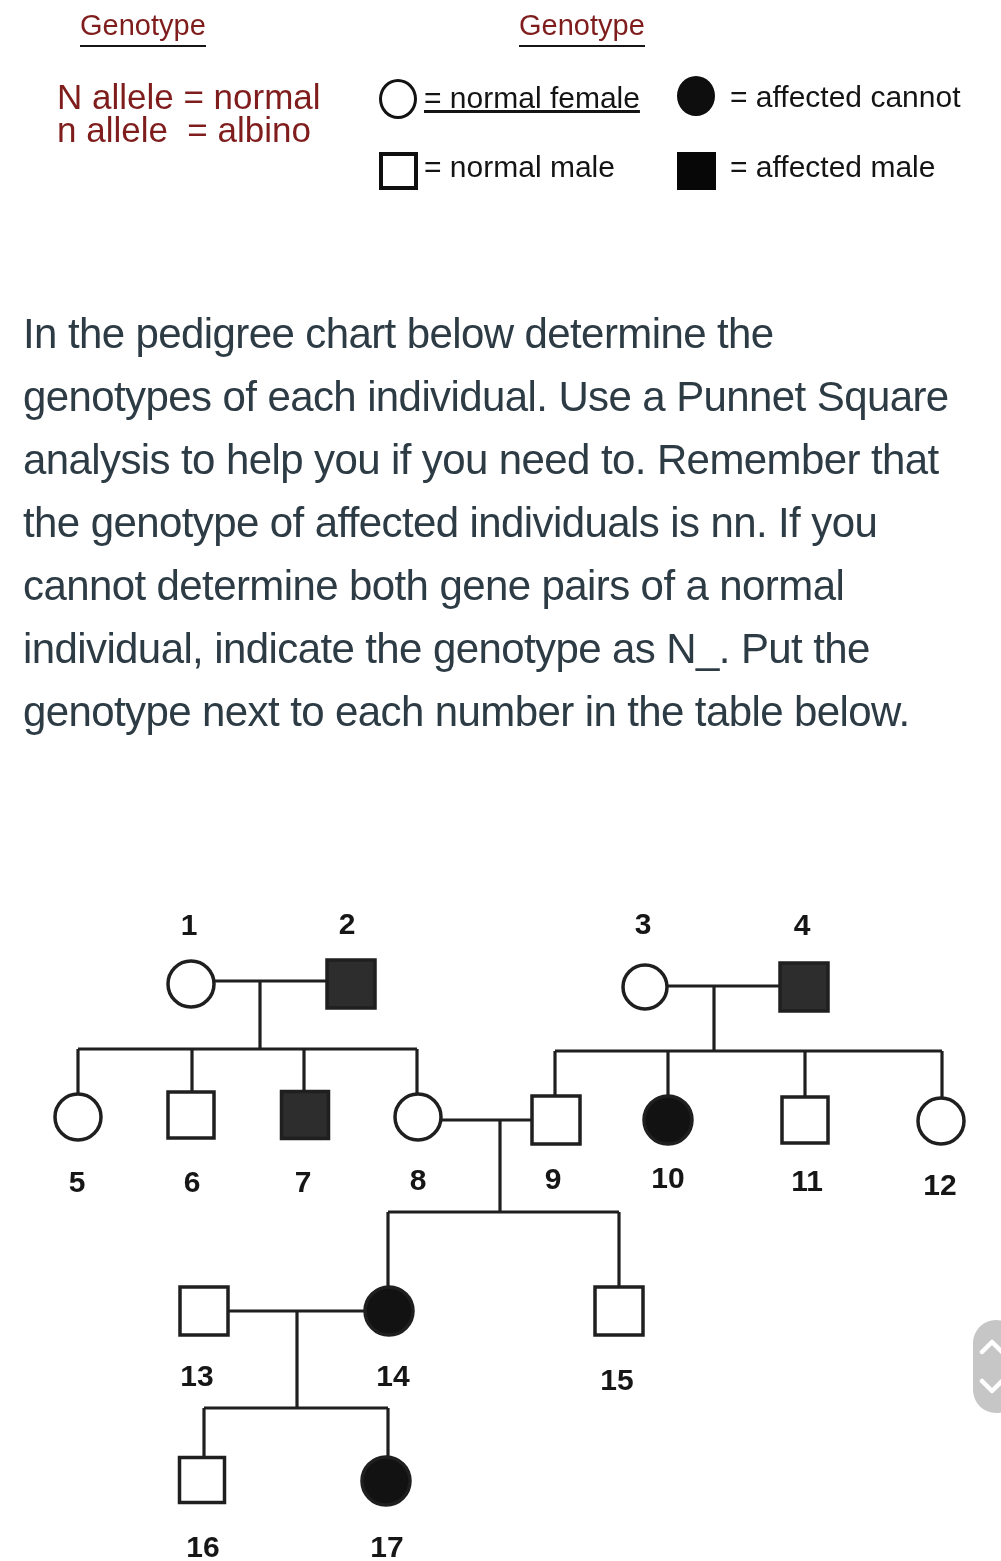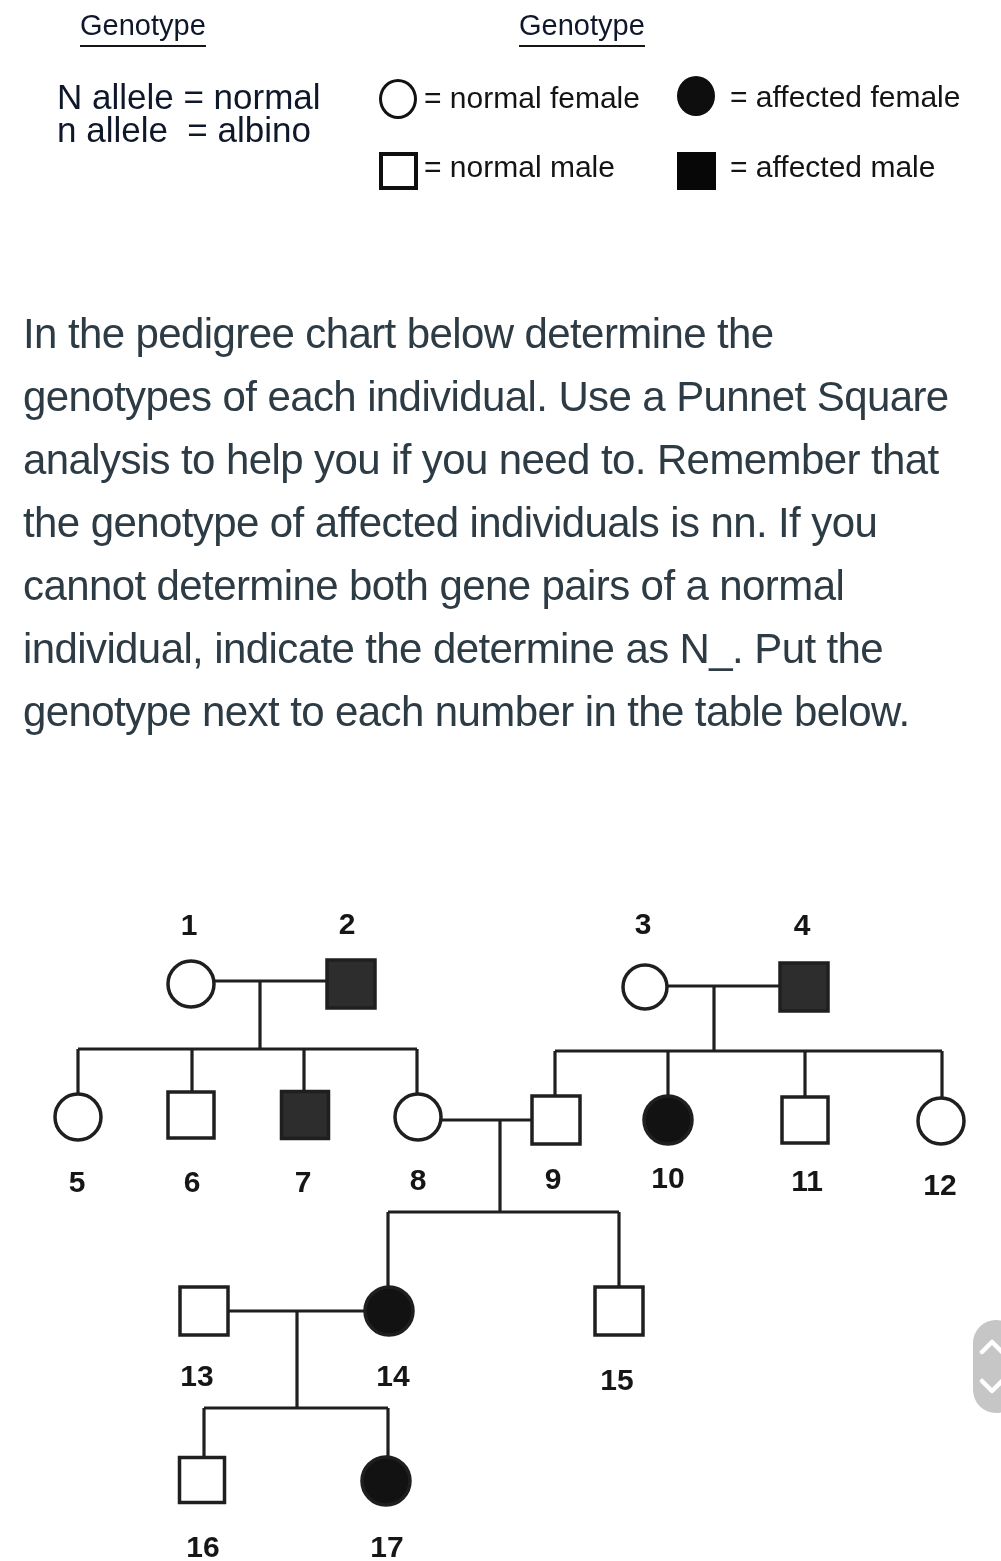--- a/index.html
+++ b/index.html
@@ -4,41 +4,41 @@
 <style>
   html,body{margin:0;padding:0;}
   body{
     width:1001px;height:1561px;
     background:#ffffff;
     overflow:hidden;
     position:relative;
     font-family:"Liberation Sans", sans-serif;
   }
   
-  .scan-text{color:#0f172a;position:absolute;white-space:pre;}
+  .scan-text{color:#7f1d1d;position:absolute;white-space:pre;}
   .legend-heading{
     font-size:29px;font-weight:400;
     padding-bottom:3px;border-bottom:2.5px solid #161616;
   }
   #genotype-heading{left:80px;top:9px;}
   #phenotype-heading{left:519px;top:9px;}
   .allele-line{font-size:35px;line-height:33px;}
   #allele-line-1{left:57px;top:80px;}
   #allele-line-2{left:57px;top:113px;}
   .legend-shape{position:absolute;box-sizing:border-box;}
   .legend-circle{width:38px;height:40px;border:3px solid #121212;border-radius:50%;background:#fff;}
   .legend-circle.filled{background:#0e0e0e;border-color:#0e0e0e;}
   .legend-square{width:39px;height:38px;border:4px solid #0f0f0f;background:#fff;}
   .legend-square.filled{background:#070707;border-color:#070707;}
   #lg-shape-nf{left:379px;top:79px;}
   #lg-shape-af{left:677px;top:76px;}
   #lg-shape-nm{left:379px;top:152px;}
   #lg-shape-am{left:677px;top:152px;}
   .legend-label{position:absolute;font-size:30px;color:#141414;white-space:pre;}
-  #lg-label-nf{left:424px;top:81px;}
+  #lg-label-nf{left:424px;top:81px;text-decoration:underline;}
   #lg-label-af{left:730px;top:80px;}
   #lg-label-nm{left:424px;top:150px;}
   #lg-label-am{left:730px;top:150px;}
 
   
   #instructions{
     position:absolute;left:23px;top:302px;
     color:#2d3b45;font-size:42px;line-height:63px;
     letter-spacing:-0.6px;
   }
@@ -64,36 +64,36 @@
   <span id="genotype-heading" class="scan-text legend-heading">Genotype</span>
   <span id="phenotype-heading" class="scan-text legend-heading">Genotype</span>
 
   <div id="allele-line-1" class="scan-text allele-line">N allele = normal</div>
   <div id="allele-line-2" class="scan-text allele-line">n allele  = albino</div>
 
   <div id="lg-shape-nf" class="legend-shape legend-circle"></div>
   <div id="lg-label-nf" class="legend-label">= normal female</div>
 
   <div id="lg-shape-af" class="legend-shape legend-circle filled"></div>
-  <div id="lg-label-af" class="legend-label">= affected female</div>
+  <div id="lg-label-af" class="legend-label">= affected cannot</div>
 
   <div id="lg-shape-nm" class="legend-shape legend-square"></div>
   <div id="lg-label-nm" class="legend-label">= normal male</div>
 
   <div id="lg-shape-am" class="legend-shape legend-square filled"></div>
   <div id="lg-label-am" class="legend-label">= affected male</div>
 </div>
 
 <div id="instructions">
   <div class="instr-line">In the pedigree chart below determine the</div>
   <div class="instr-line">genotypes of each individual. Use a Punnet Square</div>
   <div class="instr-line">analysis to help you if you need to. Remember that</div>
   <div class="instr-line">the genotype of affected individuals is nn. If you</div>
   <div class="instr-line">cannot determine both gene pairs of a normal</div>
-  <div class="instr-line">individual, indicate the determine as N_. Put the</div>
+  <div class="instr-line">individual, indicate the genotype as N_. Put the</div>
   <div class="instr-line">genotype next to each number in the table below.</div>
 </div>
 
 <svg id="pedigree-chart" width="1001" height="1561" viewBox="0 0 1001 1561">
     <line x1="214" y1="981" x2="327" y2="981" stroke="#1f1f1f" stroke-width="3.2"></line>
     <line x1="260" y1="981" x2="260" y2="1049" stroke="#1f1f1f" stroke-width="3.2"></line>
     <line x1="78" y1="1049" x2="417" y2="1049" stroke="#1f1f1f" stroke-width="3.2"></line>
     <line x1="78" y1="1049" x2="78" y2="1094" stroke="#1f1f1f" stroke-width="3.2"></line>
     <line x1="192" y1="1049" x2="192" y2="1092" stroke="#1f1f1f" stroke-width="3.2"></line>
     <line x1="304" y1="1049" x2="304" y2="1092" stroke="#1f1f1f" stroke-width="3.2"></line>

